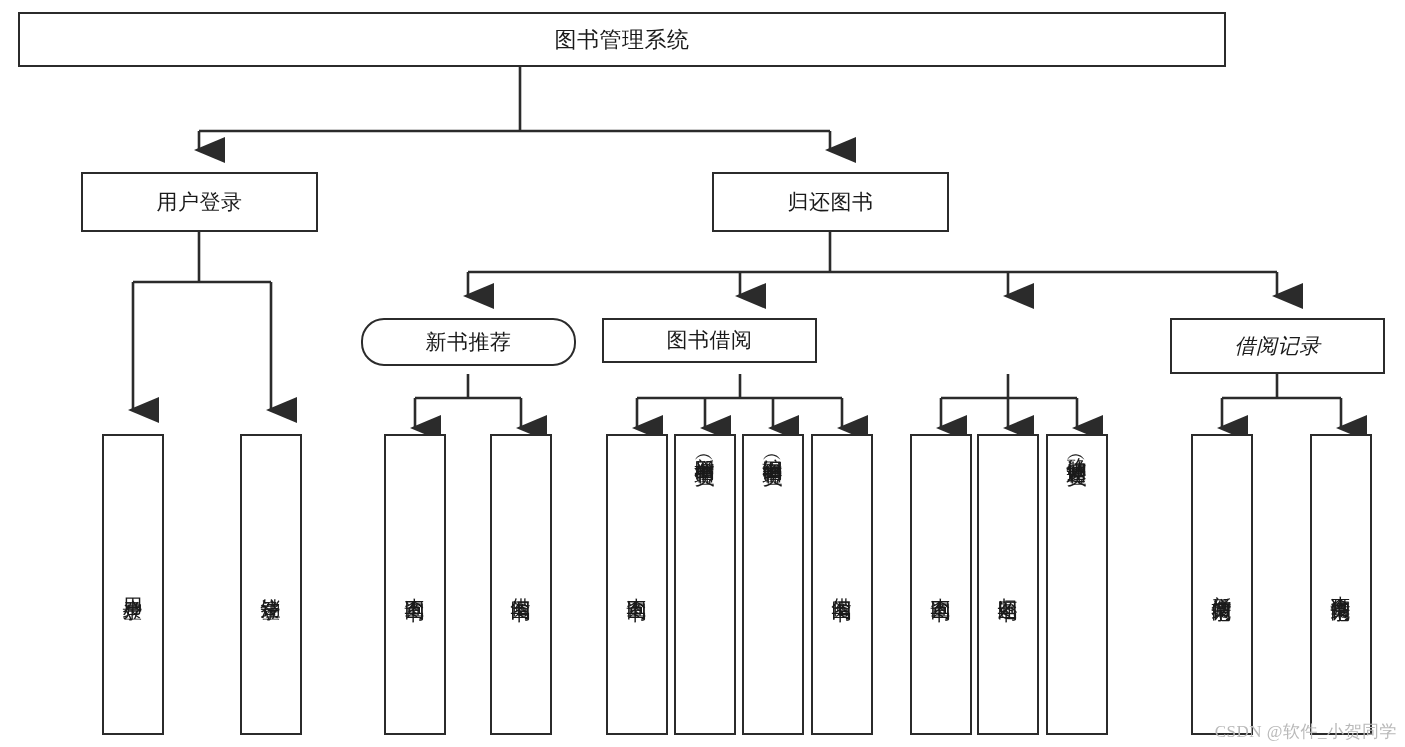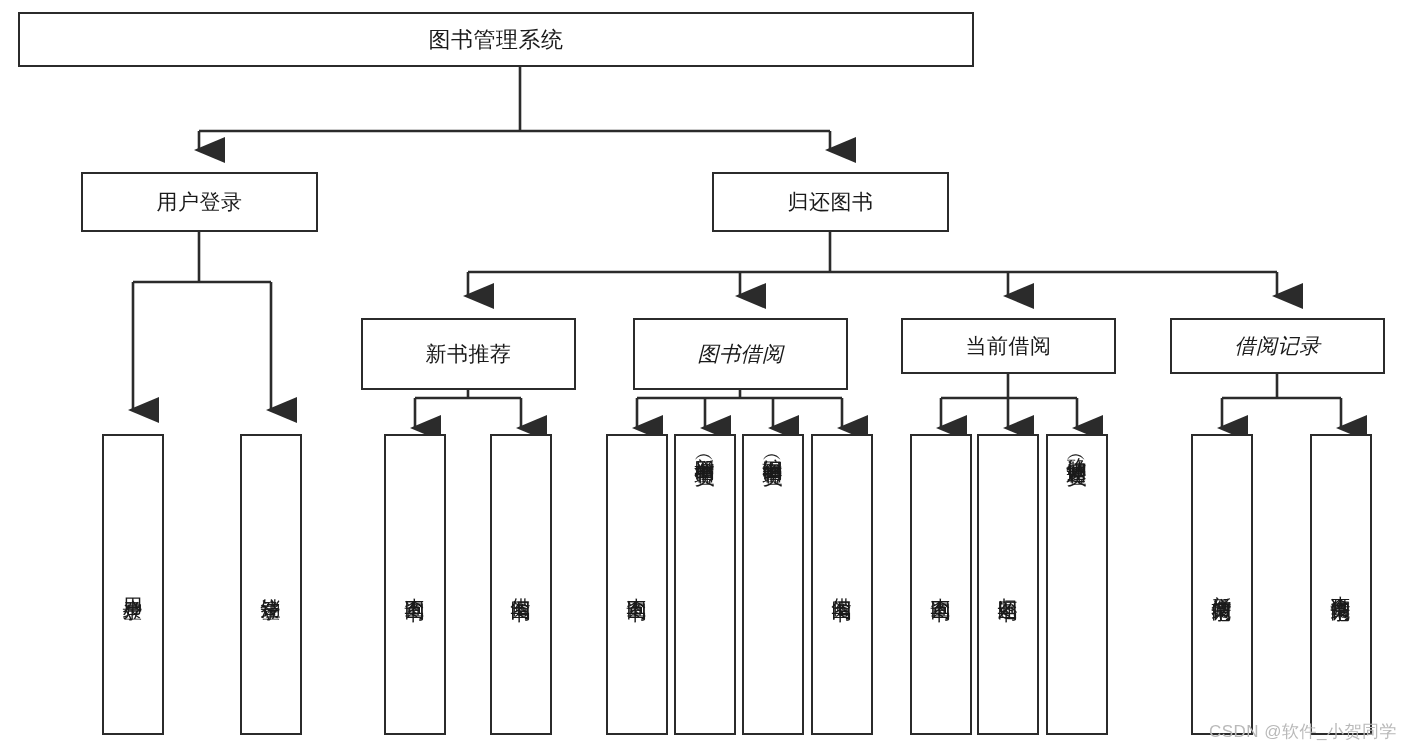--- a/index.html
+++ b/index.html
@@ -65,21 +65,21 @@
   }
   #watermark {
     position: absolute;
     right: 8px;
     bottom: 4px;
     font-size: 17px;
     color: #b9b9b9;
     letter-spacing: 0.5px;
     z-index: 5;
     white-space: nowrap;
-    font-family: Liberation Sans, sans-serif;
+    font-family: Liberation Serif, serif;
     margin-top: 8px;
   }
 </style>
 </head>
 <body>
 
 <div id="canvas">
 
   <svg id="svg-layer" viewBox="0 0 1405 747" xmlns="http://www.w3.org/2000/svg">
     <defs>
@@ -126,43 +126,40 @@
       <path d="M 1008 398 L 1008 428" marker-end="url(#arrow)"></path>
       <path d="M 1077 398 L 1077 428" marker-end="url(#arrow)"></path>
 
       <path d="M 1277 374 L 1277 398"></path>
       <path d="M 1222 398 L 1341 398"></path>
       <path d="M 1222 398 L 1222 428" marker-end="url(#arrow)"></path>
       <path d="M 1341 398 L 1341 428" marker-end="url(#arrow)"></path>
     </g>
   </svg>
 
-  <div class="node root" style="left:18px; top:12px; width:956px; height:55px;justify-content:center;">
+  <div class="node root" style="left:18px; top:12px; width:1208px; height:55px;justify-content:center;">
     <span class="node-label">图书管理系统</span>
   </div>
 
   <div class="node" style="left:81px; top:172px; width:237px; height:60px;">
     <span class="node-label">用户登录</span>
   </div>
 
   <div class="node" style="left:712px; top:172px; width:237px; height:60px;">
     <span class="node-label">归还图书</span>
   </div>
 
-  <div class="node" style="left:361px; top:318px; width:215px; height:72px;">
+  <div class="node" style="left:361px; top:318px; width:215px; height:48px;border-radius:23px;">
     <span class="node-label">新书推荐</span>
   </div>
 
-  <div class="node" style="left:633px; top:318px; width:215px; height:72px;font-style:italic;">
+  <div class="node" style="left:602px; top:318px; width:215px; height:45px;">
     <span class="node-label">图书借阅</span>
   </div>
 
-  <div class="node" style="left:901px; top:318px; width:215px; height:56px;">
-    <span class="node-label">当前借阅</span>
-  </div>
 
   <div class="node" style="left:1170px; top:318px; width:215px; height:56px;font-style:italic;">
     <span class="node-label">借阅记录</span>
   </div>
 
   <div class="node vertical centered" style="left:102px; top:434px; width:62px; height:301px;">
     <span class="node-label">用户登录</span>
   </div>
 
   <div class="node vertical centered" style="left:240px; top:434px; width:62px; height:301px;">

